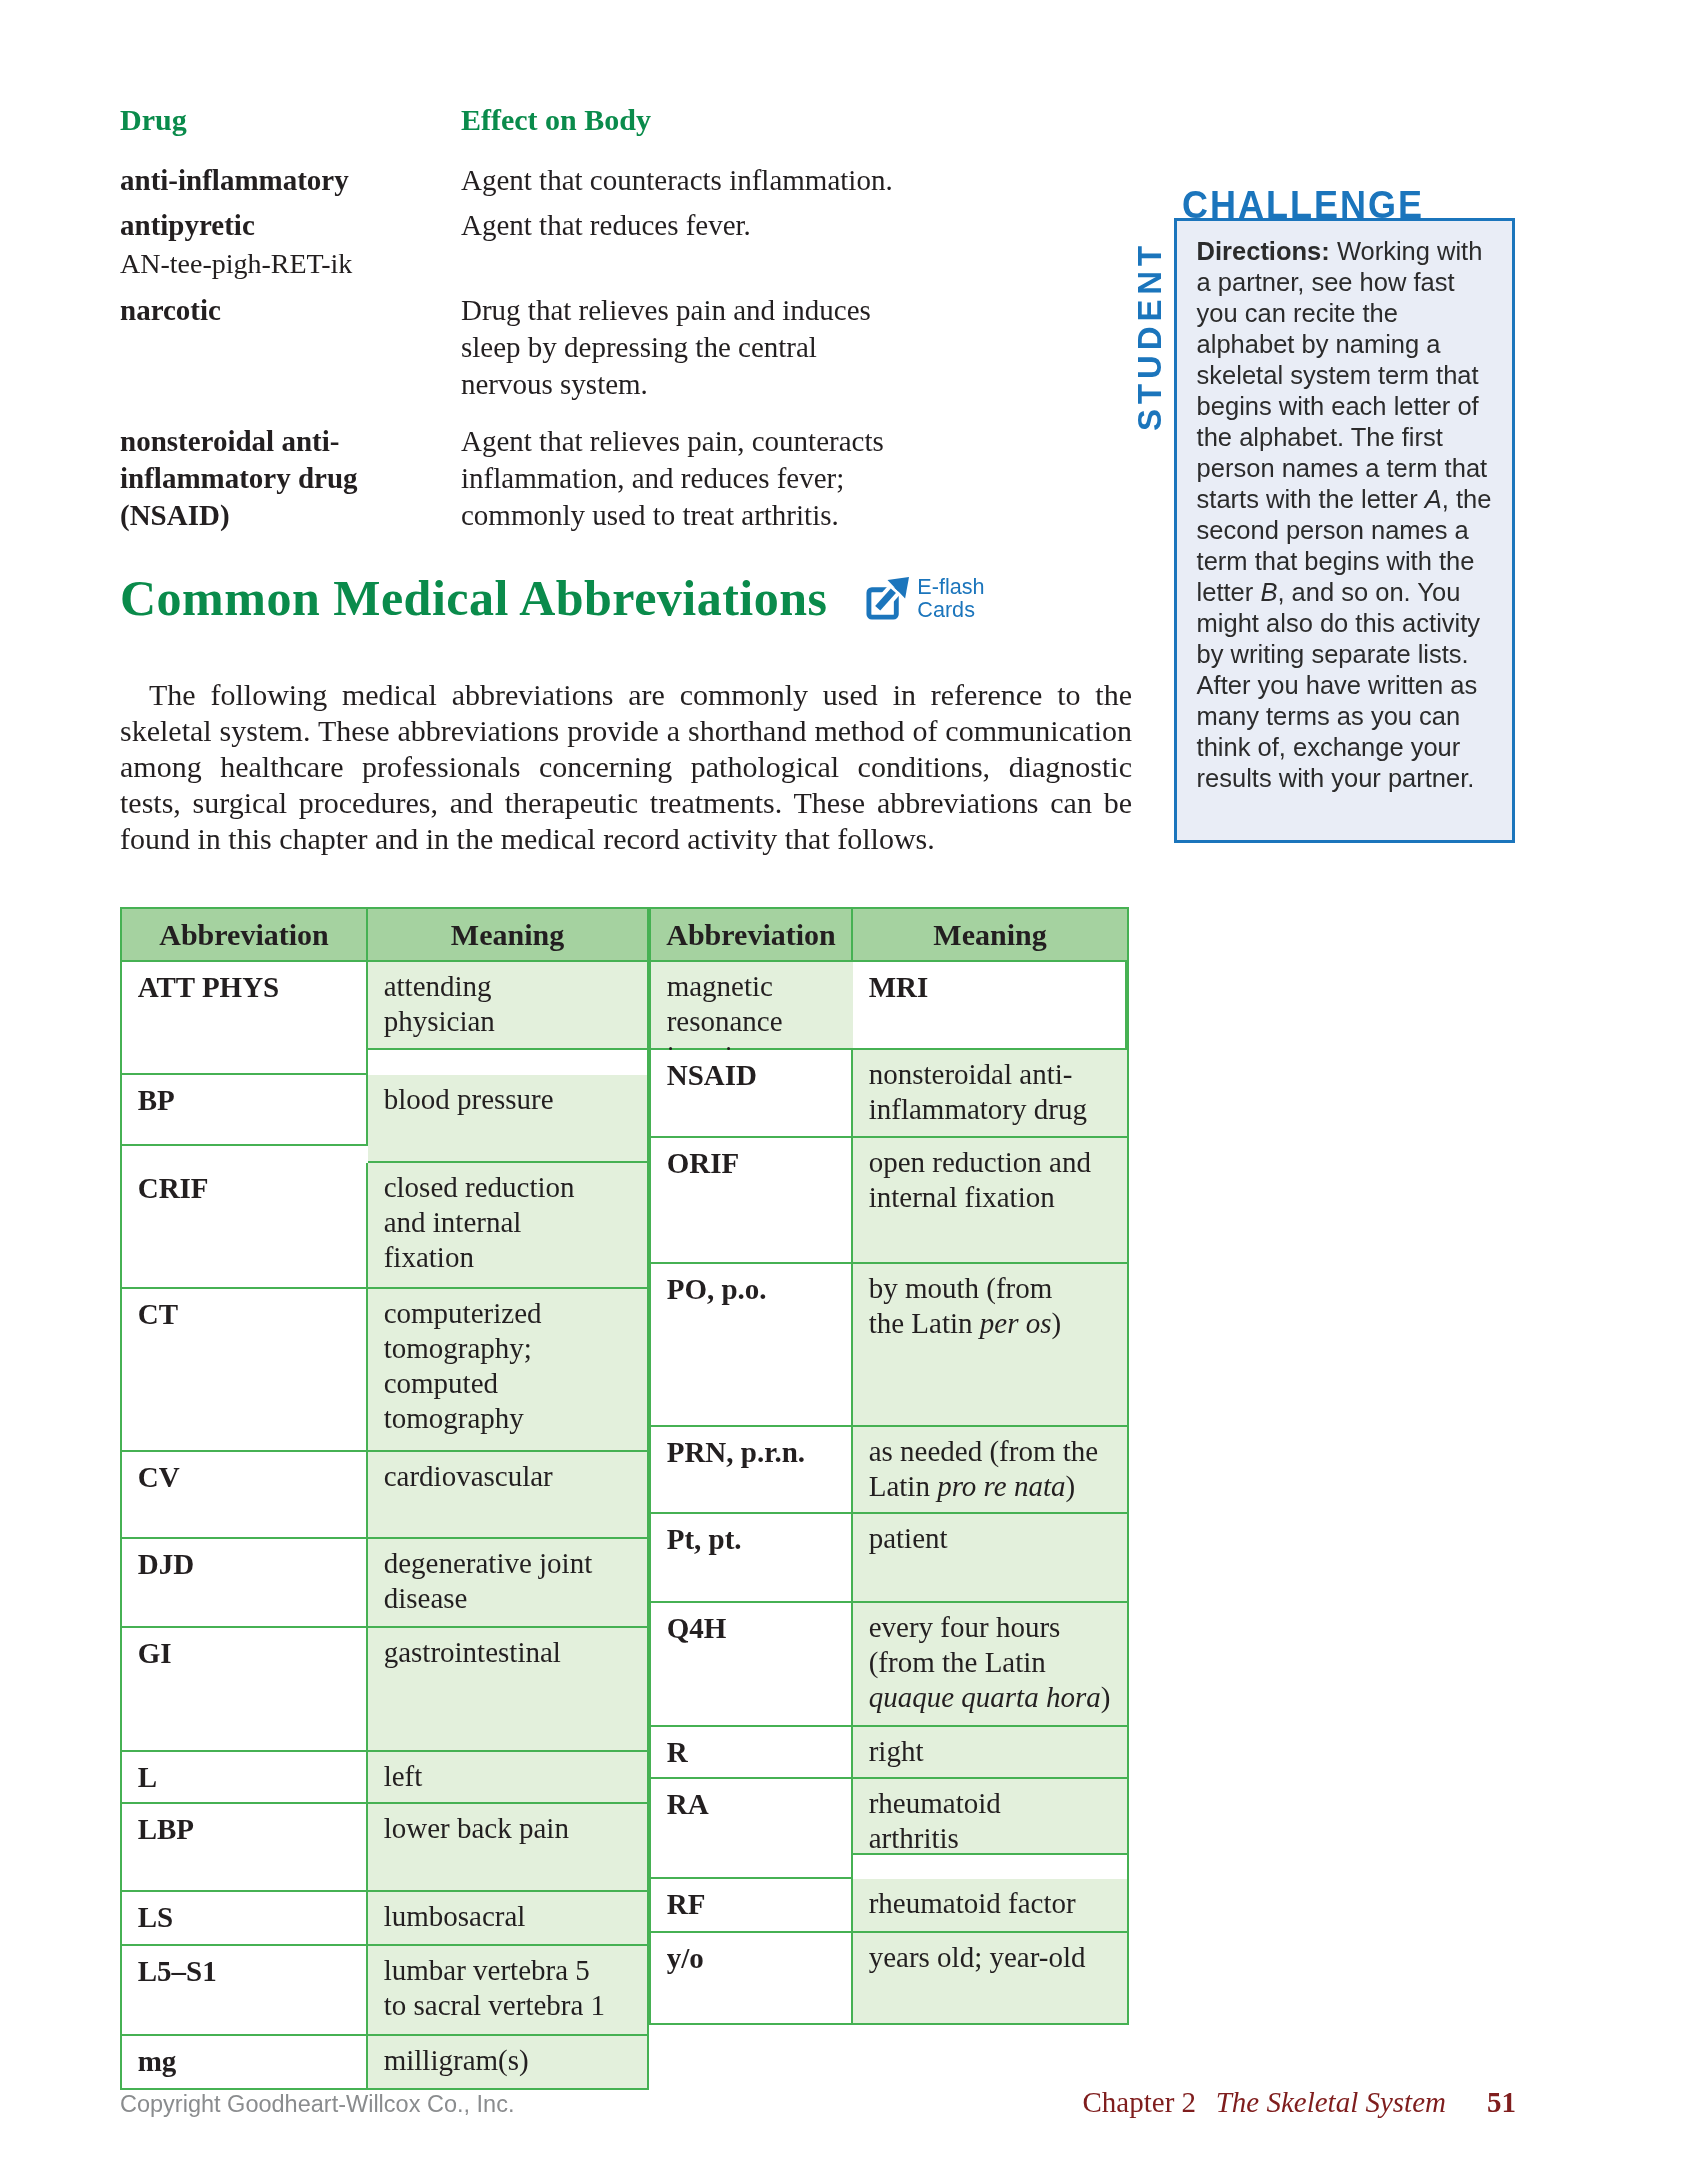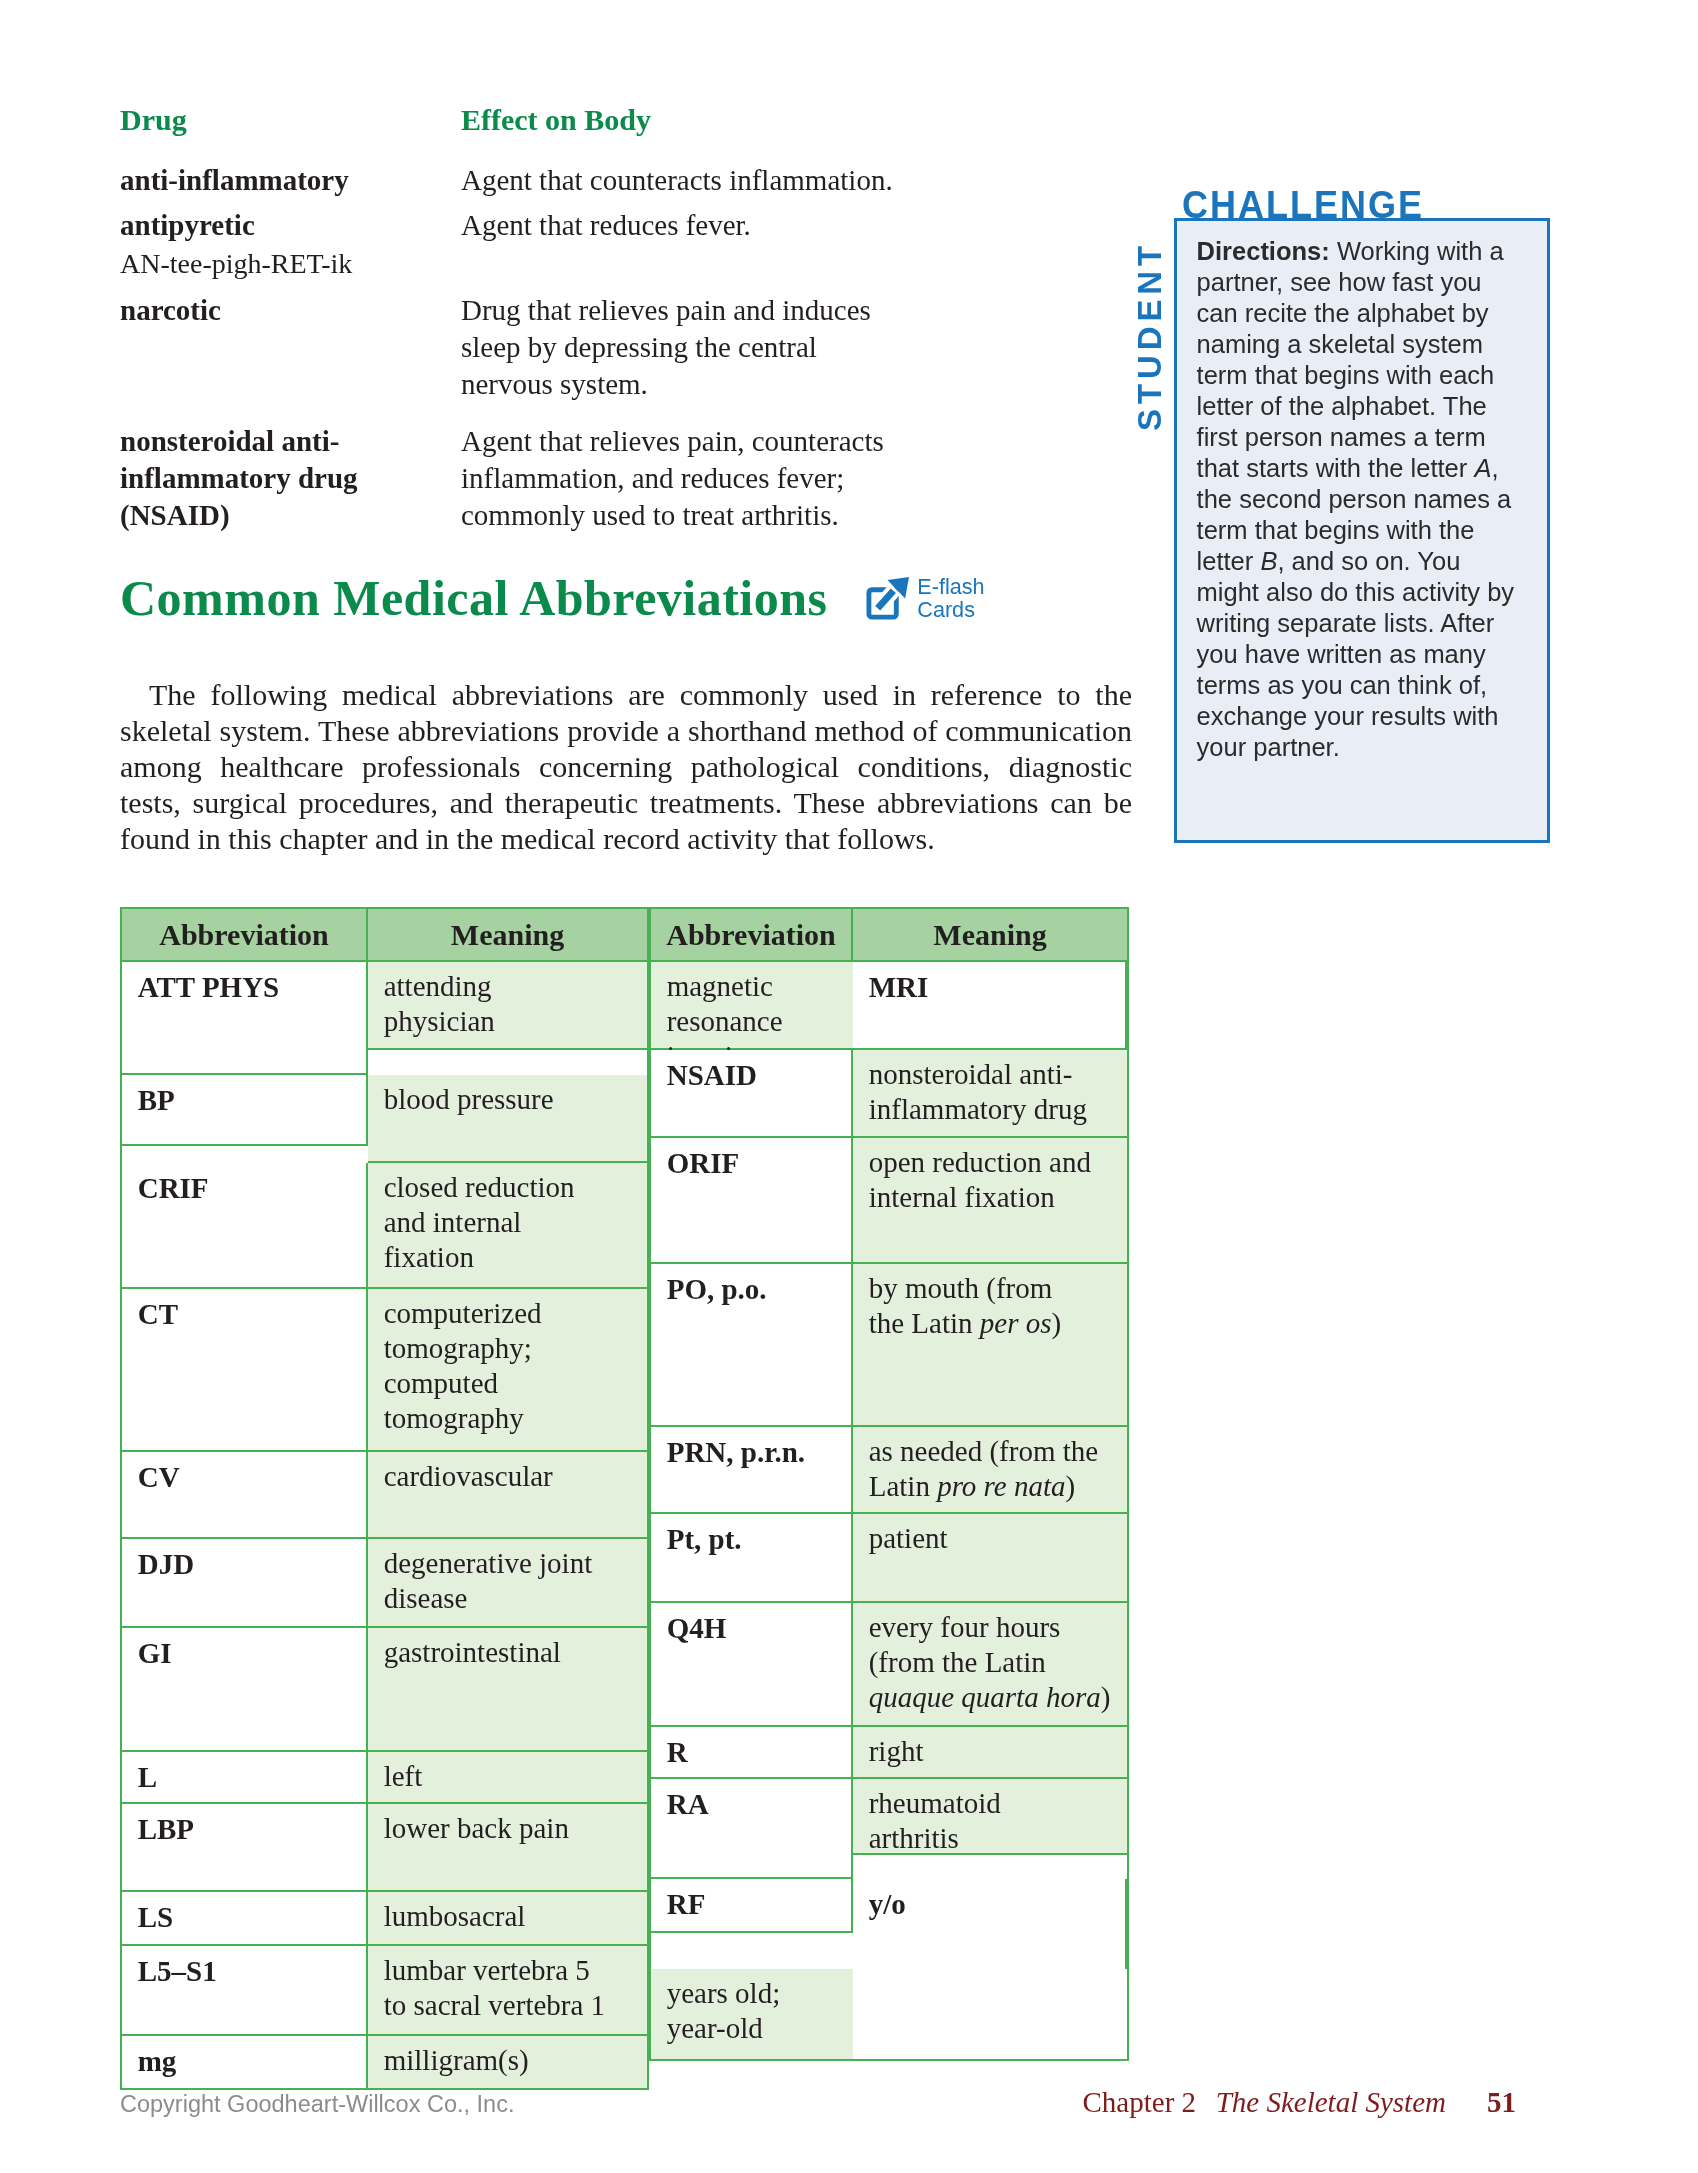--- a/index.html
+++ b/index.html
@@ -21,21 +21,21 @@
   .challenge-title{
     position:absolute;left:55px;top:0;color:#1b75bc;font-family:"Liberation Sans",sans-serif;
     font-weight:bold;font-size:36px;letter-spacing:2px;transform:scaleY(1.06);transform-origin:top left;
   }
   .challenge-vertical{
     position:absolute;left:3.9px;top:248px;width:225px;color:#1b75bc;
     font-family:"Liberation Sans",sans-serif;font-weight:bold;font-size:33px;letter-spacing:4.9px;
     transform:rotate(-90deg);transform-origin:top left;white-space:nowrap;
   }
   .challenge-box{
-    margin-left:47px;margin-top:35px;width:376px;min-height:625px;box-sizing:border-box;
+    margin-left:47px;margin-top:35px;width:341px;min-height:625px;box-sizing:border-box;
     border:3.9px solid #1b75bc;background:#e9edf6;padding:14.7px 17.6px 13.7px 19.6px;
     font-family:"Liberation Sans",sans-serif;font-size:25.5px;line-height:31px;color:#2b2b2b;
   }
   .challenge-box b{font-weight:bold;}
   
   .heading-row{position:absolute;left:120px;top:571px;width:1039px;display:flex;align-items:center;}
   .heading-row h1{margin:0;font-size:50px;line-height:55px;font-weight:bold;color:#0a8b4b;letter-spacing:0.5px;}
   .eflash{display:flex;align-items:center;margin-left:37px;cursor:pointer;}
   .eflash svg{display:block;}
   .eflash-label{margin-left:7.8px;color:#1b75bc;font-family:"Liberation Sans",sans-serif;font-size:21.6px;line-height:22.5px;}
@@ -197,20 +197,21 @@
         <div class="cell abbr" style="height: 124px;">Q4H</div>
         <div class="cell meaning" style="height: 124px;"><span>every four hours
 (from the Latin
 </span><span style="font-style: italic;">quaque quarta hora</span><span>)</span></div>
         <div class="cell abbr" style="height: 52px;">R</div>
         <div class="cell meaning" style="height: 52px;"><span>right</span></div>
         <div class="cell abbr" style="height: 100px;">RA</div>
         <div class="cell meaning" style="height: 76px;"><span>rheumatoid
 arthritis</span></div>
         <div class="cell abbr" style="height: 54px;">RF</div>
+        <div class="cell meaning" style="height: 54px;"><span>rheumatoid factor</span></div>
         <div class="cell abbr last" style="height: 90px;">y/o</div>
         <div class="cell meaning last" style="height: 90px;"><span>years old; year-old</span></div>
       </div>
   </div>
 
   <div class="footer">
     <span class="copyright">Copyright Goodheart-Willcox Co., Inc.</span>
     <span class="footer-right">
       <span class="footer-chapter">Chapter 2</span>
       <span class="footer-book">The Skeletal System</span>

